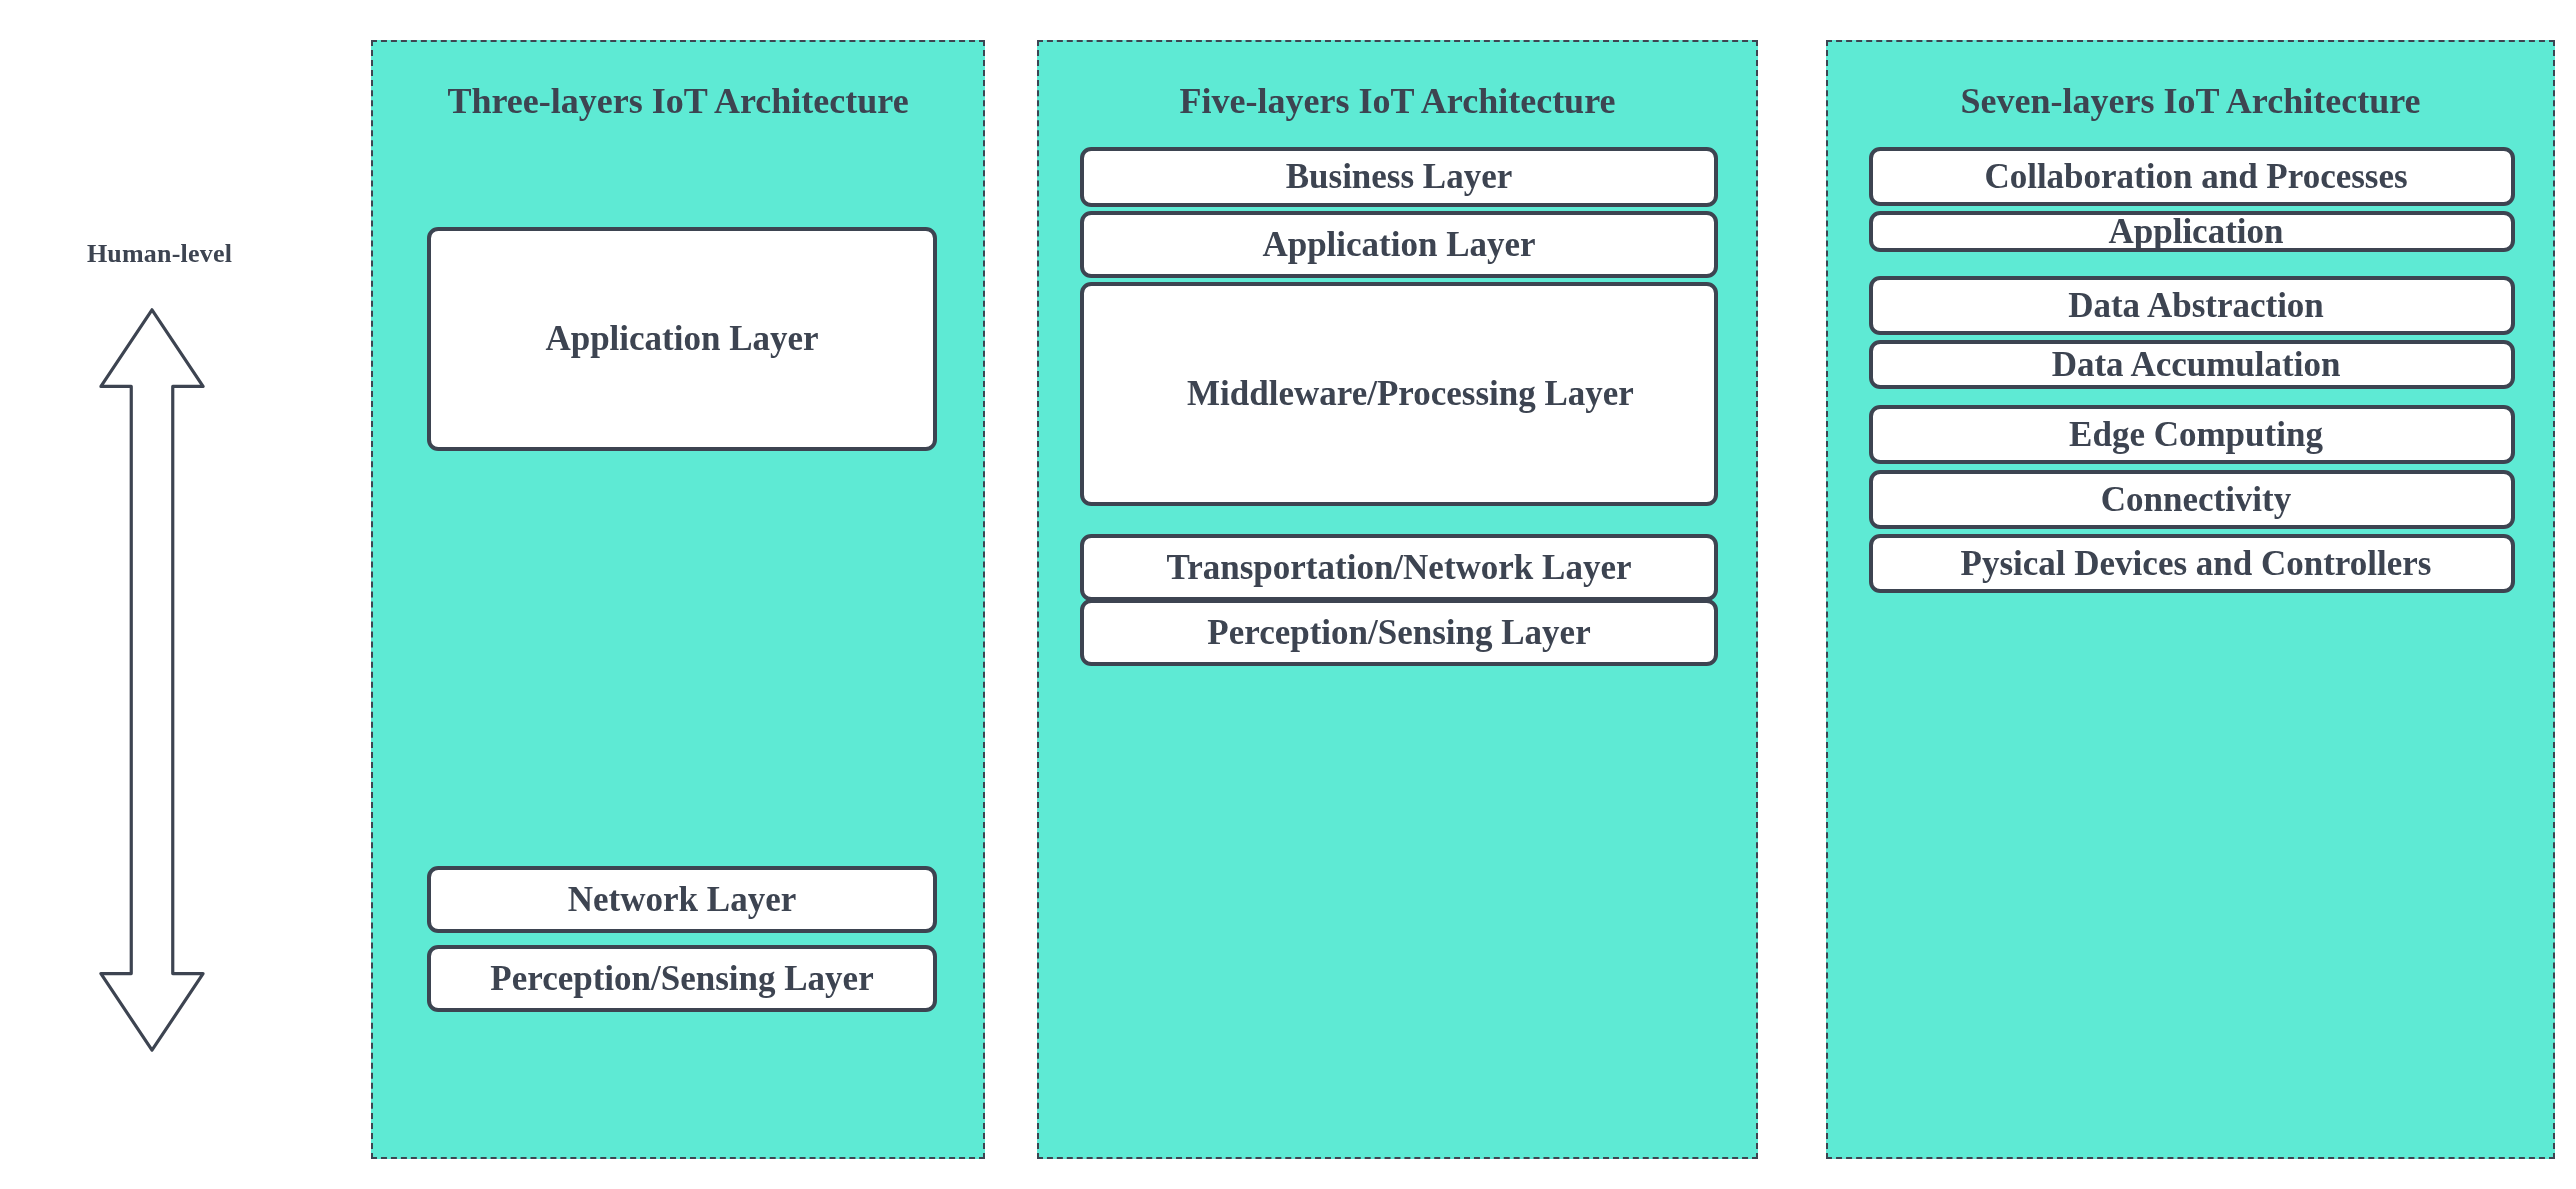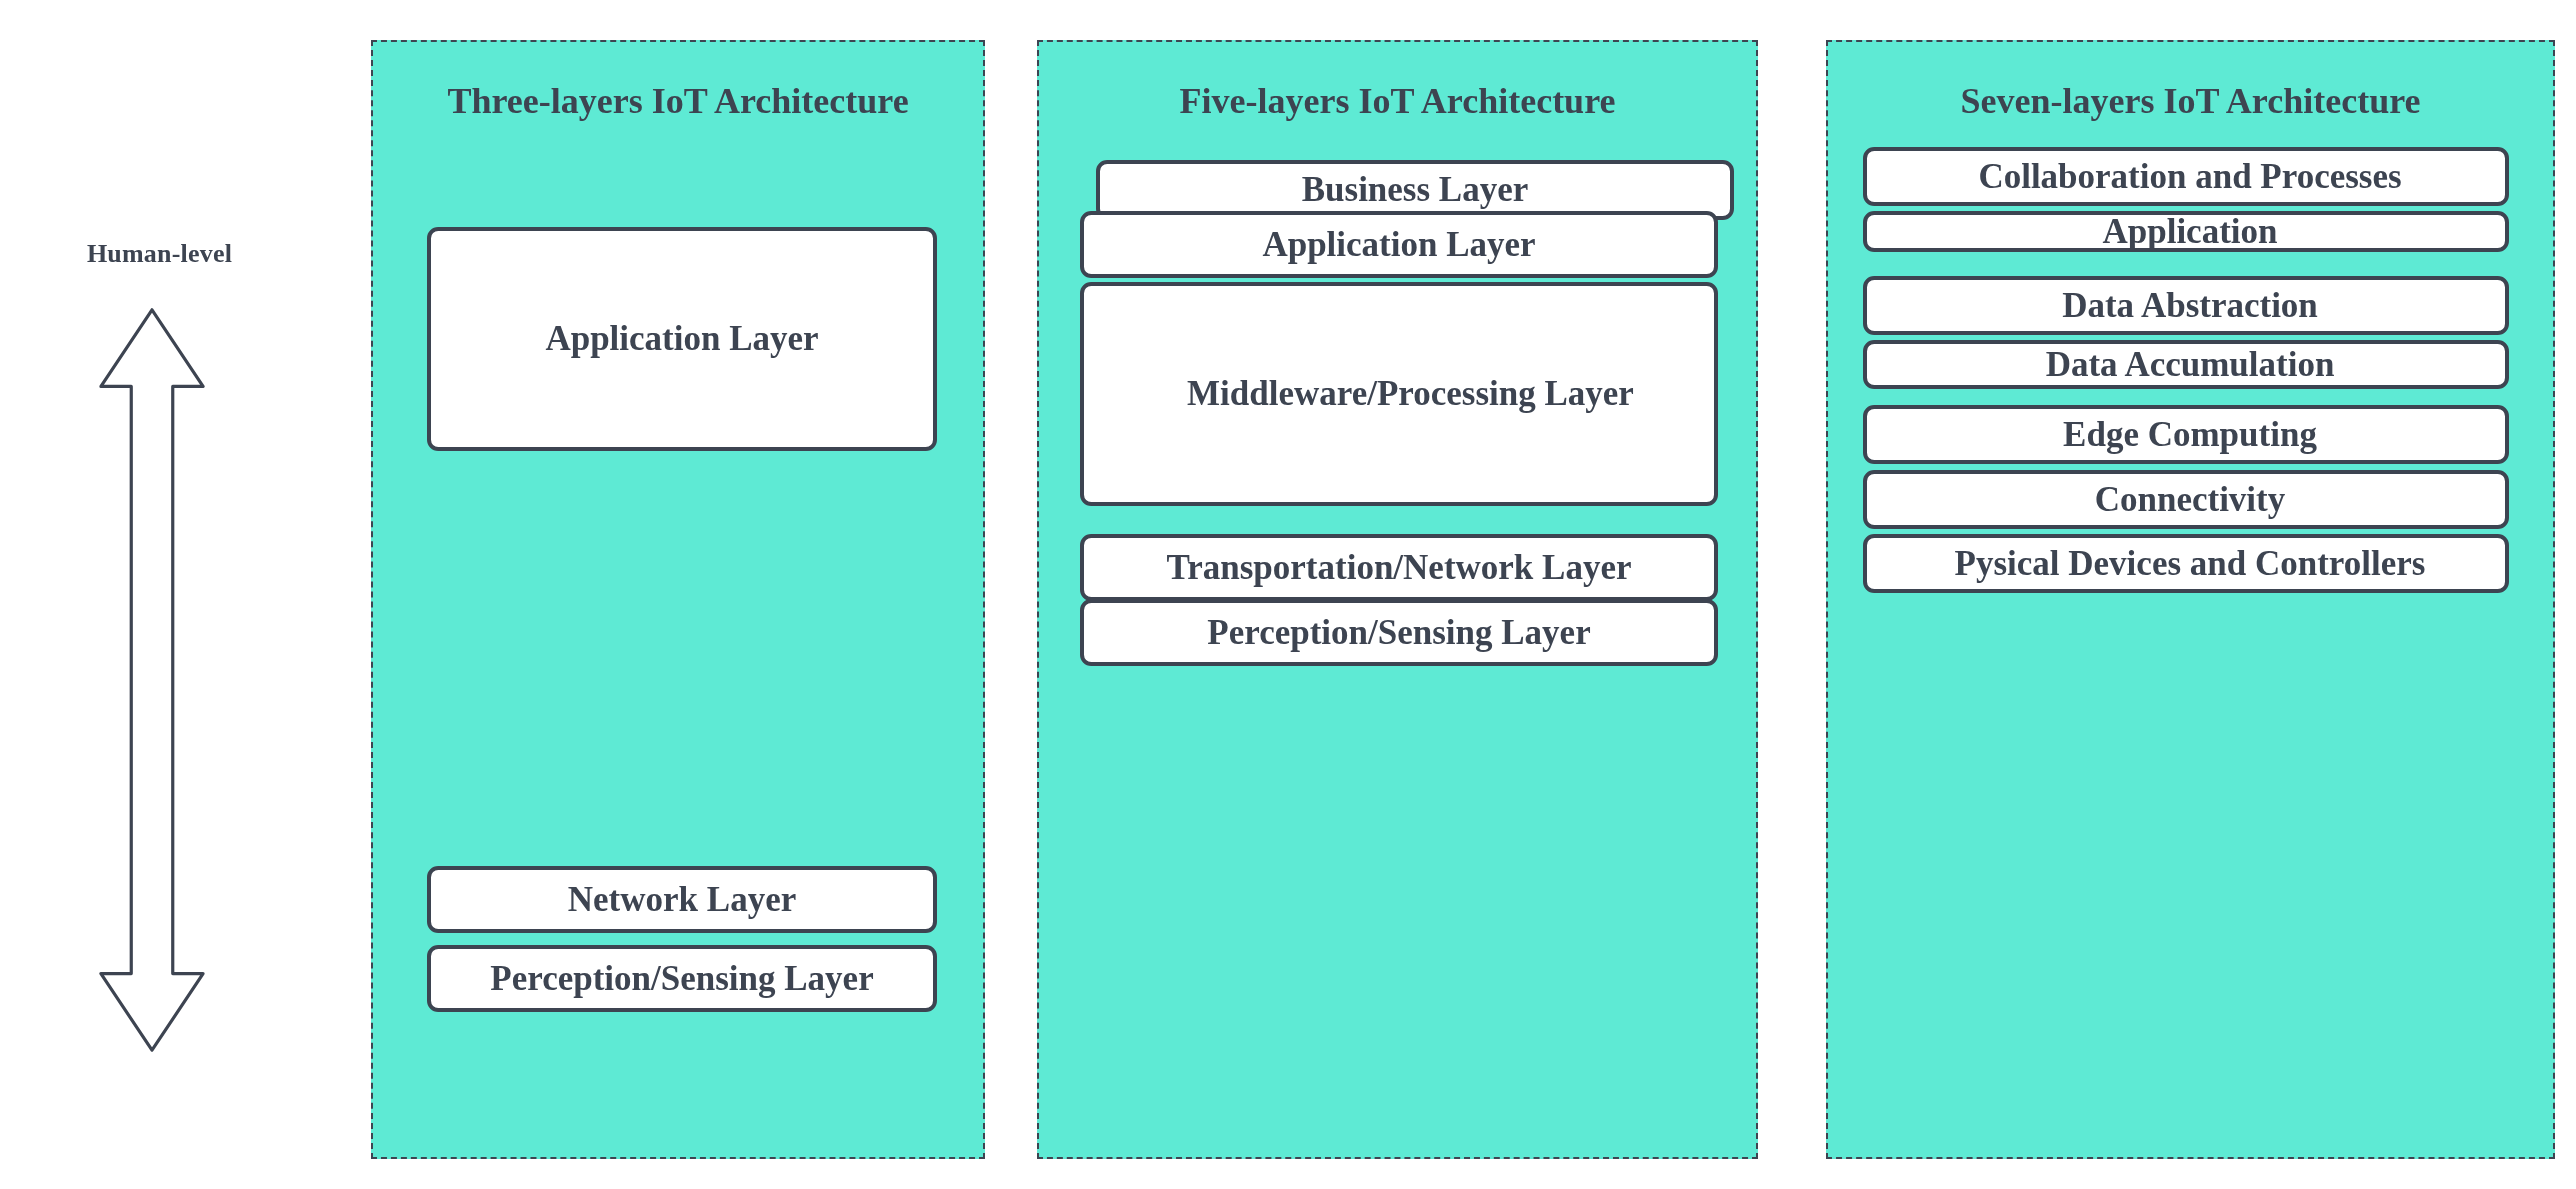--- a/index.html
+++ b/index.html
@@ -72,28 +72,28 @@
   }
 
   
   .col-1 .layer-box{left:54px;width:510px;}
   .col-1 .lb-0{top:185px;height:224px;}
   .col-1 .lb-1{top:824px;height:67px;}
   .col-1 .lb-2{top:903px;height:67px;}
 
   
   .col-2 .layer-box{left:41px;width:638px;}
-  .col-2 .lb-0{top:118px;height:60px;margin-left:16px;}
+  .col-2 .lb-0{top:105px;height:60px;}
   .col-2 .lb-1{top:169px;height:67px;}
   .col-2 .lb-2{top:240px;height:224px;padding-left:23px;}
   .col-2 .lb-3{top:492px;height:67px;}
   .col-2 .lb-4{top:557px;height:67px;}
 
   
-  .col-3 .layer-box{left:35px;width:646px;padding-left:8px;}
+  .col-3 .layer-box{left:41px;width:646px;padding-left:8px;}
   .col-3 .lb-0{top:105px;height:59px;}
   .col-3 .lb-1{top:169px;height:41px;}
   .col-3 .lb-2{top:234px;height:59px;}
   .col-3 .lb-3{top:298px;height:49px;}
   .col-3 .lb-4{top:363px;height:59px;}
   .col-3 .lb-5{top:428px;height:59px;}
   .col-3 .lb-6{top:492px;height:59px;}
 </style>
 </head>
 <body>

